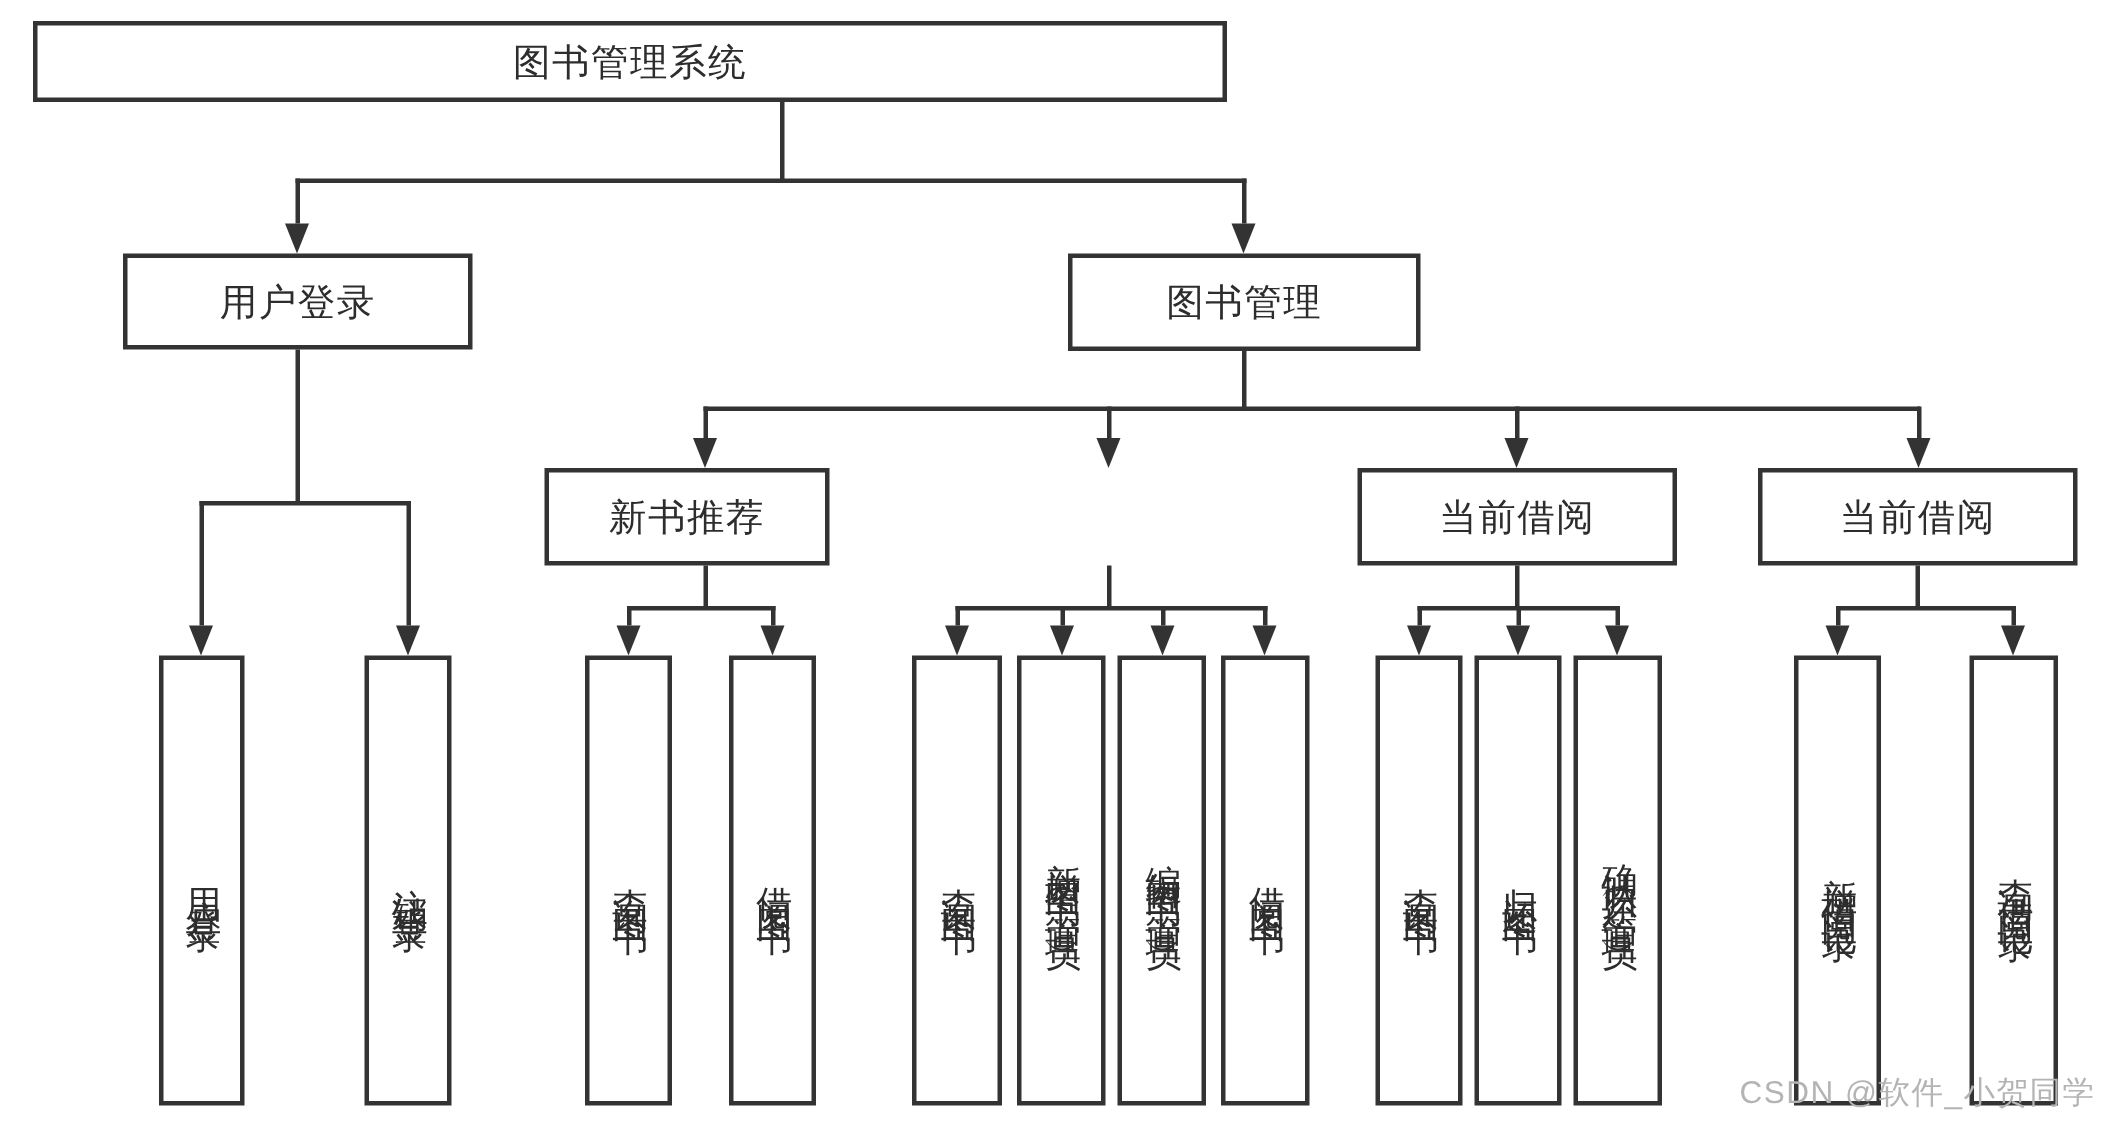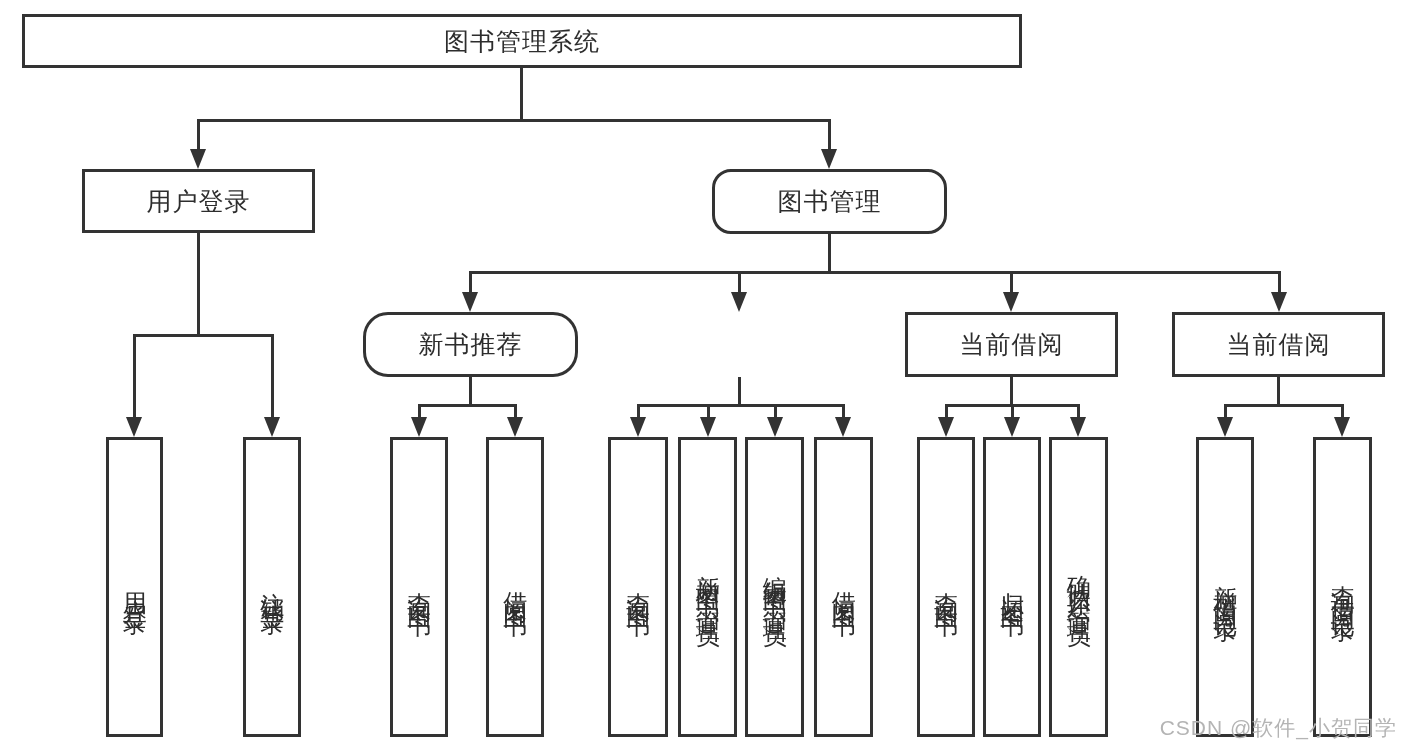--- a/index.html
+++ b/index.html
@@ -46,35 +46,35 @@
     letter-spacing:1px;
     white-space:nowrap;
     text-align:right;
   }
 </style>
 </head>
 <body>
 
 <div class="canvas">
 
-  <div class="box hbox" style="left:22px;top:14px;width:1000px;height:54px;">
+  <div class="box hbox" style="left:22px;top:14px;width:796px;height:54px;">
     <span>图书管理系统</span>
   </div>
 
   <div class="vl" style="left:520px;top:68px;height:53px;"></div>
   <div class="hl" style="left:197px;top:119px;width:634px;"></div>
   <div class="vl" style="left:197px;top:119px;height:30px;"></div>
   <div class="vl" style="left:828px;top:119px;height:30px;"></div>
   <div class="ah" style="left:190px;top:149px;"></div>
   <div class="ah" style="left:821px;top:149px;"></div>
 
   <div class="box hbox" style="left:82px;top:169px;width:233px;height:64px;">
     <span>用户登录</span>
   </div>
-  <div class="box hbox" style="left:712px;top:169px;width:235px;height:65px;border-radius:19px;">
+  <div class="box hbox" style="left:712px;top:169px;width:235px;height:65px;">
     <span>图书管理</span>
   </div>
 
   <div class="vl" style="left:197px;top:233px;height:103px;"></div>
   <div class="hl" style="left:133px;top:334px;width:141px;"></div>
   <div class="vl" style="left:133px;top:334px;height:83px;"></div>
   <div class="vl" style="left:271px;top:334px;height:83px;"></div>
   <div class="ah" style="left:126px;top:417px;"></div>
   <div class="ah" style="left:264px;top:417px;"></div>
 
@@ -82,21 +82,21 @@
   <div class="hl" style="left:469px;top:271px;width:811px;"></div>
   <div class="vl" style="left:469px;top:271px;height:21px;"></div>
   <div class="vl" style="left:738px;top:271px;height:21px;"></div>
   <div class="vl" style="left:1010px;top:271px;height:21px;"></div>
   <div class="vl" style="left:1278px;top:271px;height:21px;"></div>
   <div class="ah" style="left:462px;top:292px;"></div>
   <div class="ah" style="left:731px;top:292px;"></div>
   <div class="ah" style="left:1003px;top:292px;"></div>
   <div class="ah" style="left:1271px;top:292px;"></div>
 
-  <div class="box hbox" style="left:363px;top:312px;width:215px;height:65px;border-radius:25px;">
+  <div class="box hbox" style="left:363px;top:312px;width:190px;height:65px;">
     <span>新书推荐</span>
   </div>
   <div class="box hbox" style="left:905px;top:312px;width:213px;height:65px;">
     <span>当前借阅</span>
   </div>
   <div class="box hbox" style="left:1172px;top:312px;width:213px;height:65px;">
     <span>当前借阅</span>
   </div>
 
   <div class="vl" style="left:469px;top:377px;height:29px;"></div>

